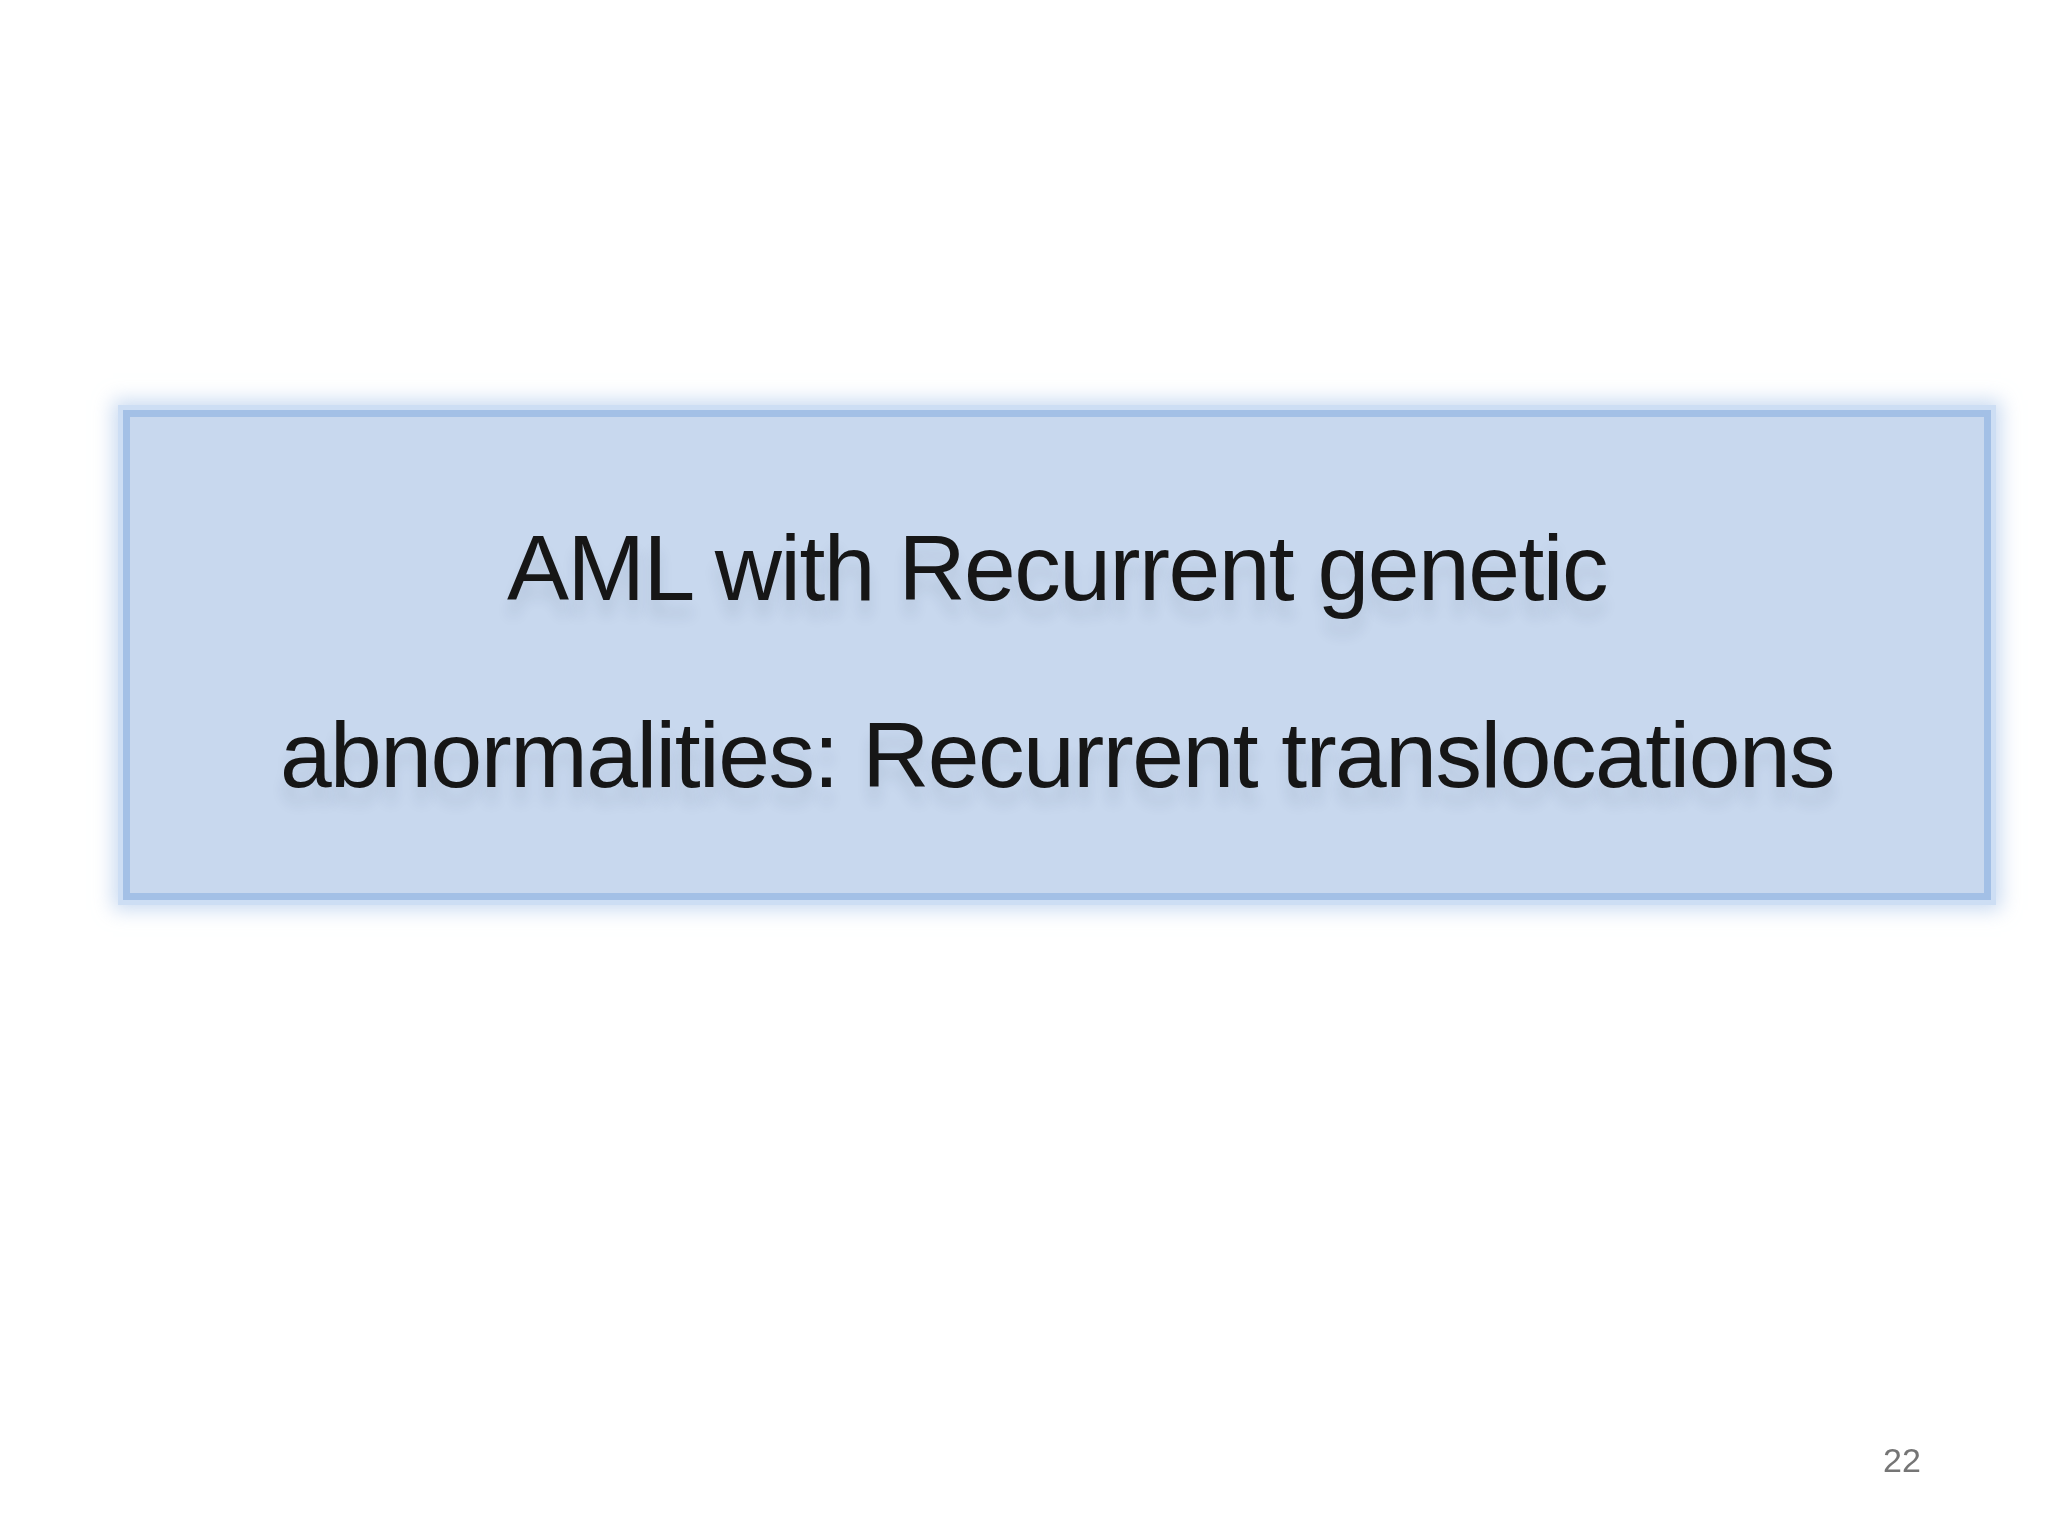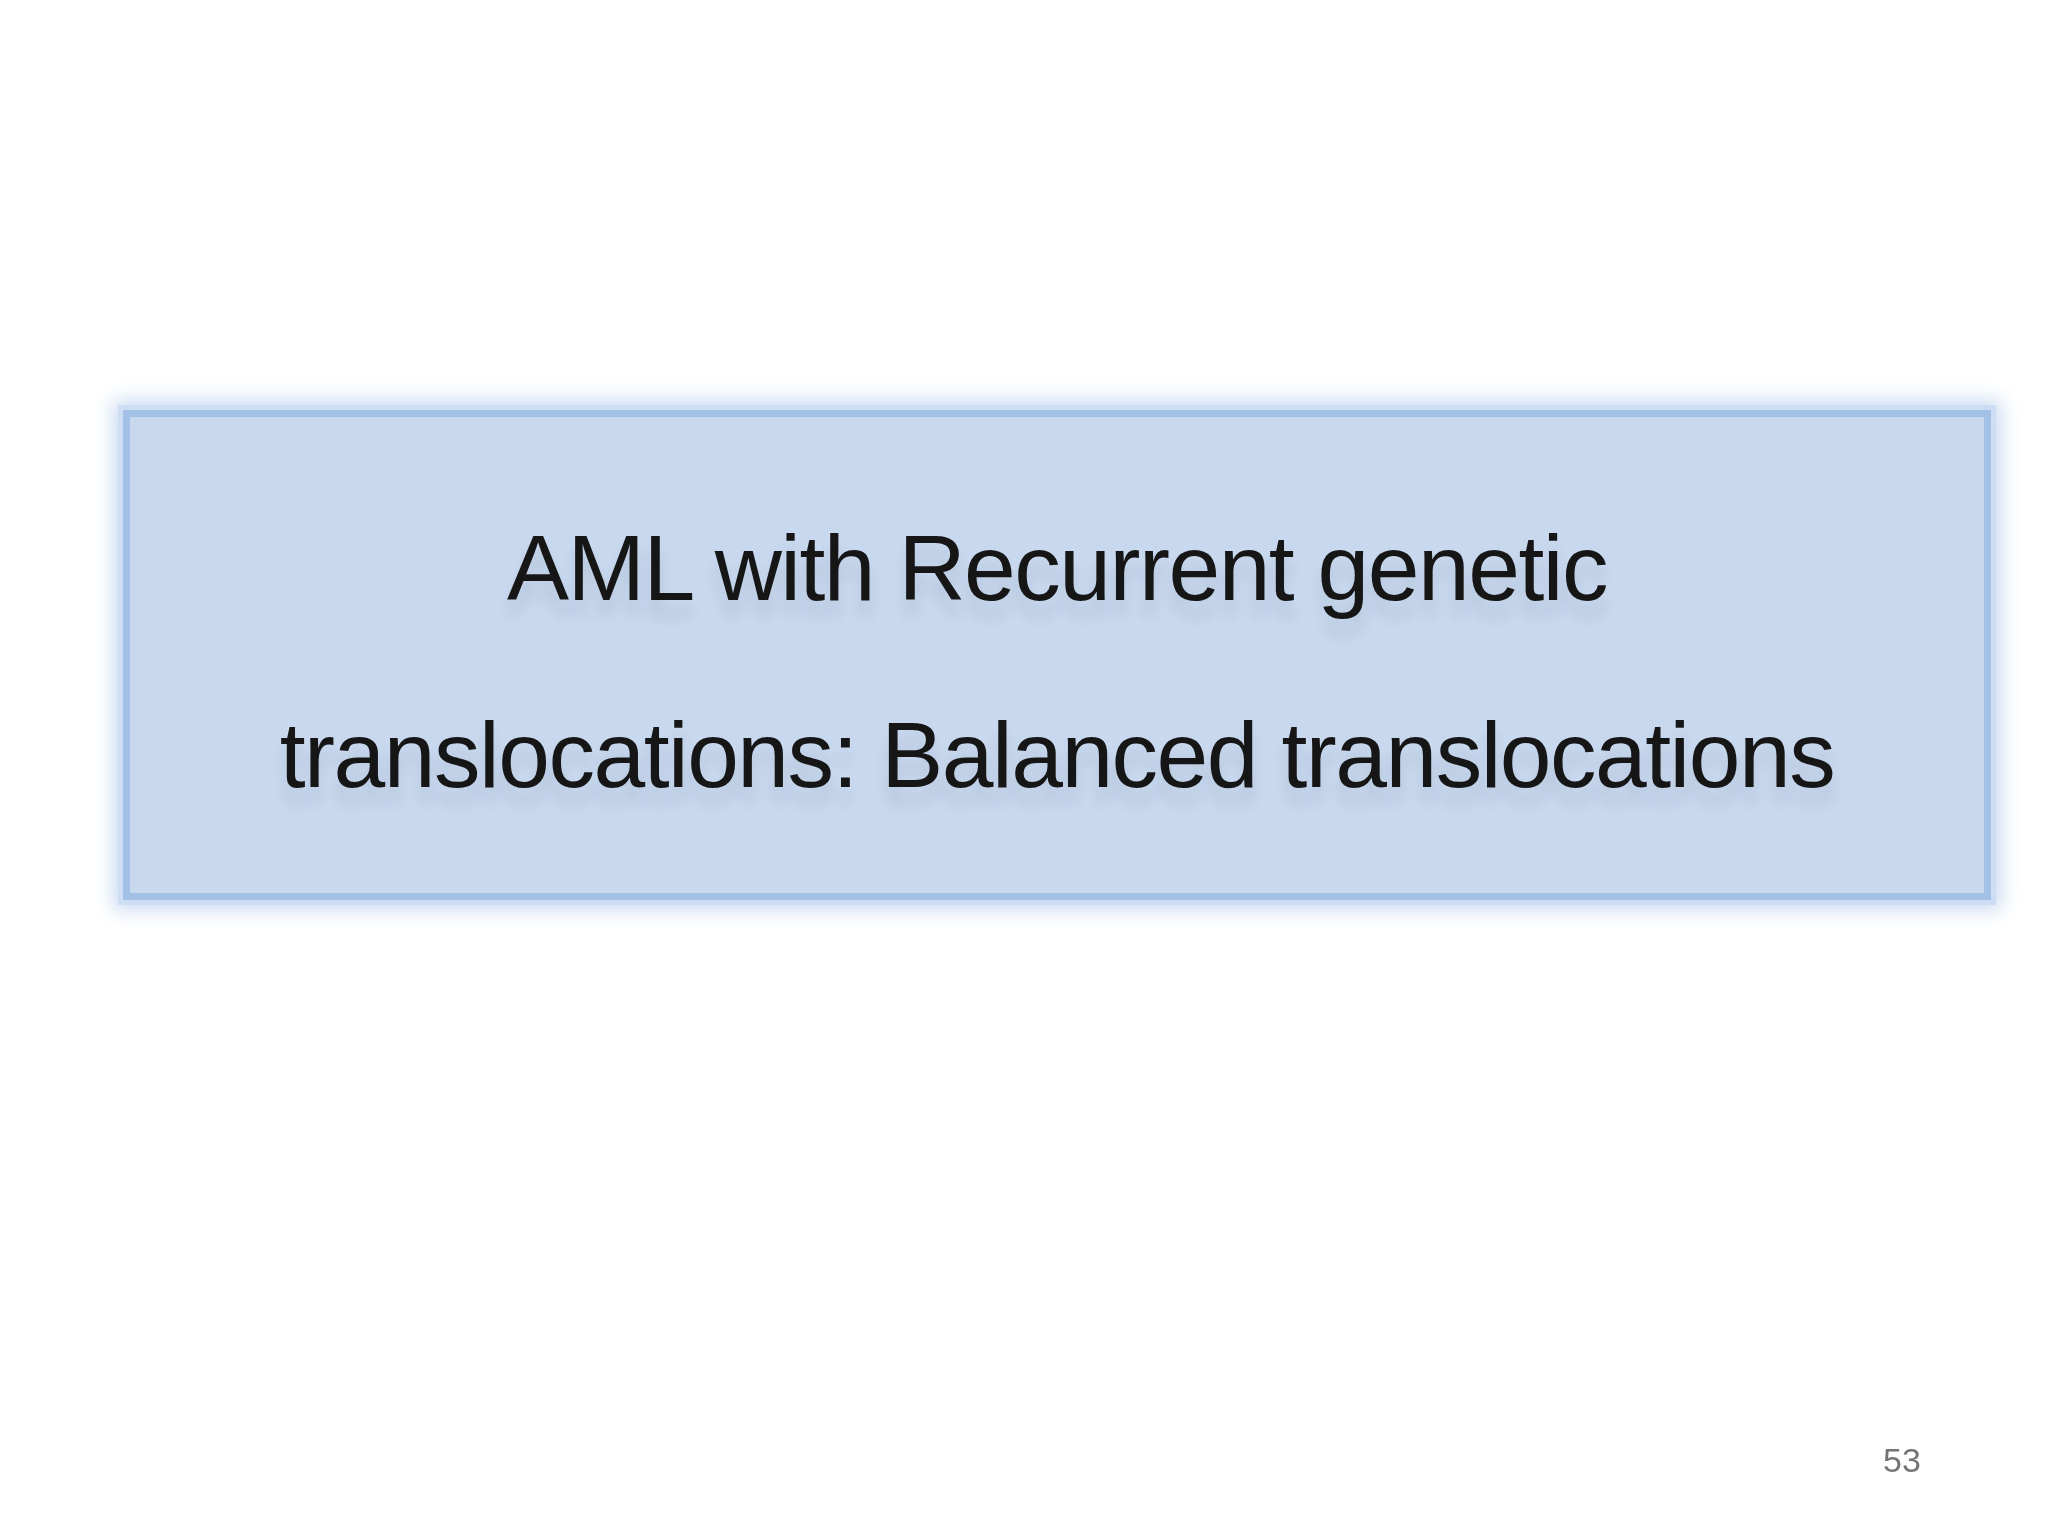--- a/index.html
+++ b/index.html
@@ -56,18 +56,18 @@
     color: #757575;
   }
 </style>
 </head>
 <body>
 
 <div class="slide">
 
   <div class="title-box">
     <div class="title-line">AML with Recurrent genetic</div>
-    <div class="title-line">translocations: Balanced translocations</div>
+    <div class="title-line">abnormalities: Recurrent translocations</div>
   </div>
 
-  <div class="page-number">53</div>
+  <div class="page-number">22</div>
 
 </div>
 
 </body></html>

